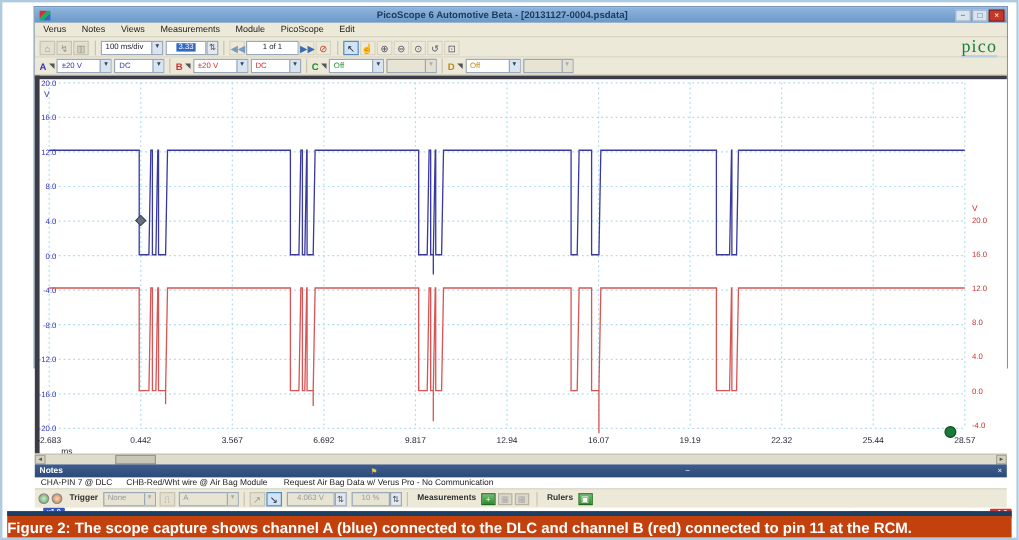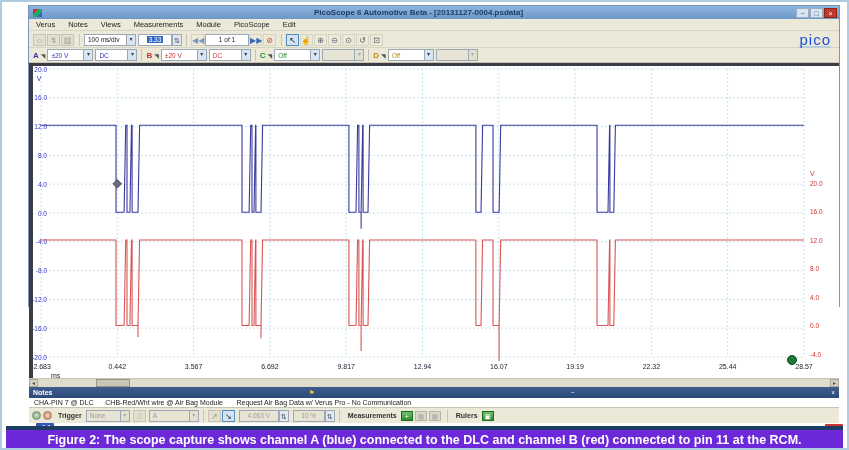--- a/index.html
+++ b/index.html
@@ -18,21 +18,21 @@
   .tbtn{width:13px;height:12px;border:1px solid #c8c4b4;background:#e4e0d0;color:#9a9a8a;font-size:8px;line-height:11px;text-align:center;margin-right:1px;flex:0 0 auto;}
   .tbtn.active{background:#cfe4f4;border:1px solid #5a8ab8;color:#223;}
   .tsep{width:1px;height:12px;background:#c8c4b4;margin:0 4px;flex:0 0 auto;}
   .dd{height:12px;background:#fff;border:1px solid #9aa8b8;display:flex;align-items:center;font-size:6.5px;color:#223;padding-left:3px;position:relative;}
   .ddbtn{width:9px;height:10px;margin-left:auto;background:#d8e4f0;border-left:1px solid #9aa8b8;font-size:6px;line-height:9px;text-align:center;color:#345;flex:0 0 auto;}
   .ddbtn.dis{background:#e4e0d0;color:#aaa;}
   .whitebox{height:12px;background:#fff;border:1px solid #9aa8b8;font-size:6.5px;color:#223;display:flex;align-items:center;justify-content:center;}
   .sel{background:#316ac5;color:#fff;padding:0 2px;}
   .spin{width:10px;height:12px;border:1px solid #9aa8b8;background:#e4e8ec;font-size:7px;line-height:11px;text-align:center;color:#456;}
   .logo{position:absolute;right:8px;top:27px;text-align:right;}
-  .logotext{font-family:Liberation Sans, sans-serif;font-size:15px;color:#1d4ed8;letter-spacing:1px;line-height:13px;border-bottom:2px solid #b8cede;}
+  .logotext{font-family:Liberation Serif, serif;font-size:15px;color:#15803d;letter-spacing:1px;line-height:13px;border-bottom:2px solid #b8cede;}
   .logosub{font-size:4.5px;color:#b09368;}
   .chanbar{position:absolute;left:0;top:42px;width:100%;height:15px;background:#ece9d8;border-bottom:1px solid #c8c4b4;display:flex;align-items:center;padding-left:4px;}
   .chlabel{font-size:8px;font-weight:bold;margin-right:2px;}
   .probe{font-size:6px;margin-right:2px;color:#555;}
   
   .scope{position:absolute;left:0;top:57px;width:100%;height:315px;background:#fff;border-top:3px solid #3c3c46;border-left:4px solid #3c3c46;}
   .scope svg{position:absolute;left:-4px;top:-3px;}
   .badge{position:absolute;font-size:6px;font-weight:bold;color:#fff;padding:1px 3px;border-radius:1px;}
   .badge.blue{left:3px;top:357px;background:#3355bb;}
   .badge.red{left:792px;top:358px;background:#cc3333;}
@@ -49,21 +49,21 @@
   
   .trigbar{position:absolute;left:0;top:402px;width:100%;height:15px;background:#ece9d8;display:flex;align-items:center;padding-left:3px;}
   .circlebtn{width:9px;height:9px;border-radius:50%;border:1px solid #888;margin-right:2px;flex:0 0 auto;}
   .circlebtn.go{background:radial-gradient(#cfe8cf,#5aa85a);}
   .circlebtn.stop{background:radial-gradient(#f4d8c0,#d87838);}
   .triglabel{font-size:7px;font-weight:bold;color:#333;margin:0 4px;}
   .dimtext{color:#999;}
   .greenbtn{width:12px;height:10px;background:linear-gradient(#6fc06f,#2e8b2e);border:1px solid #1e6b1e;color:#fff;font-size:7px;line-height:9px;text-align:center;margin-right:2px;}
   .graybtn{width:12px;height:10px;background:#dcd8c8;border:1px solid #b8b4a4;color:#aaa;font-size:7px;line-height:9px;text-align:center;margin-right:2px;}
   
-  .caption{position:absolute;left:4px;right:4px;top:424px;height:23px;background:#6d28d9;border-top:4px solid #1c3e63;display:flex;align-items:center;justify-content:center;}
+  .caption{position:absolute;left:4px;right:4px;top:424px;height:23px;background:#c2410c;border-top:4px solid #1c3e63;display:flex;align-items:center;justify-content:flex-start;}
   .caption span{color:#fff;font-size:12.5px;font-weight:bold;}
 </style>
 </head>
 <body>
 
 <div class="scan">
   <div class="win">
 
     <div class="titlebar">
       <div class="appicon"></div>

